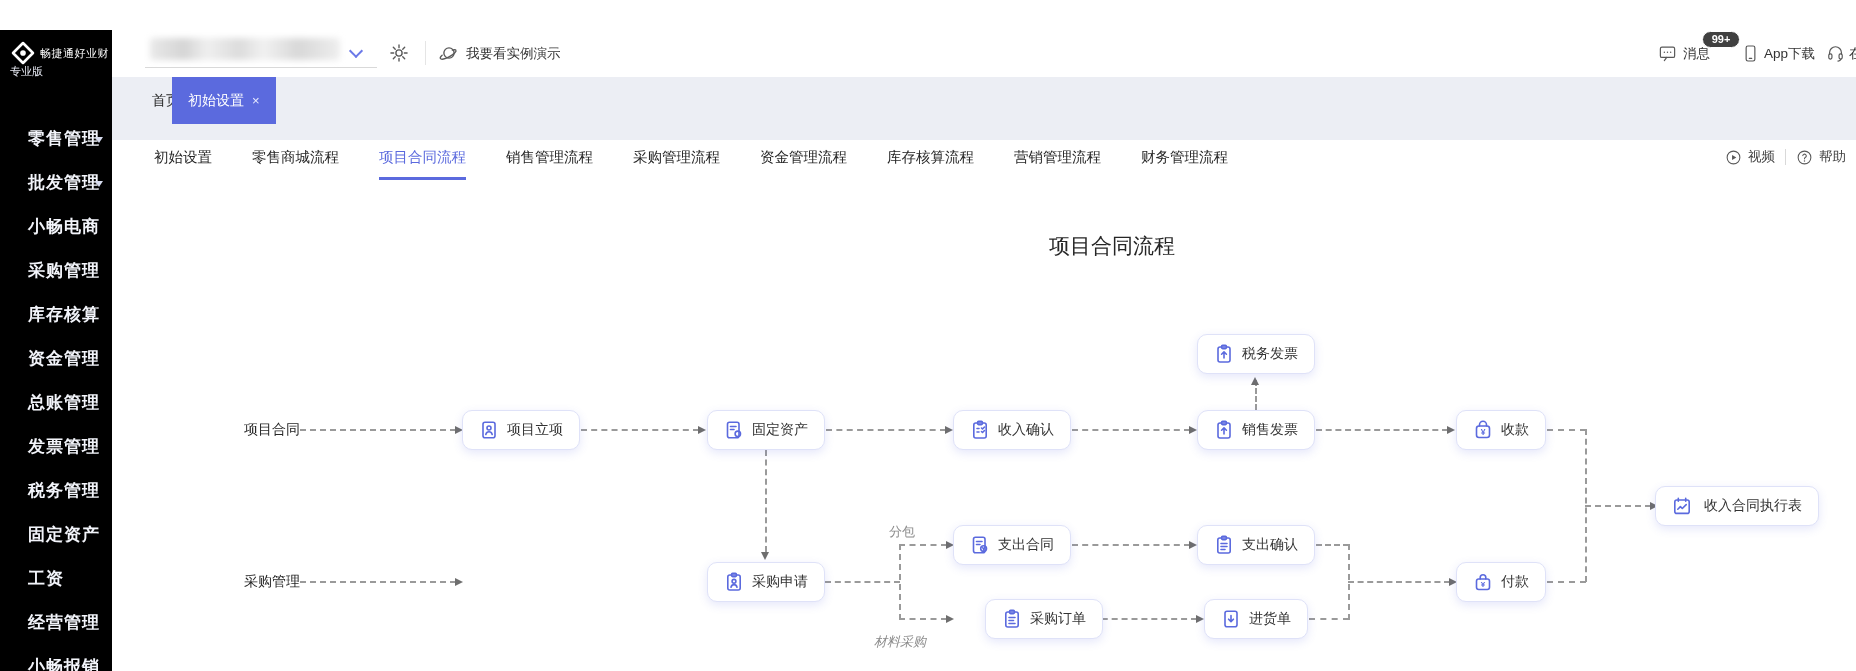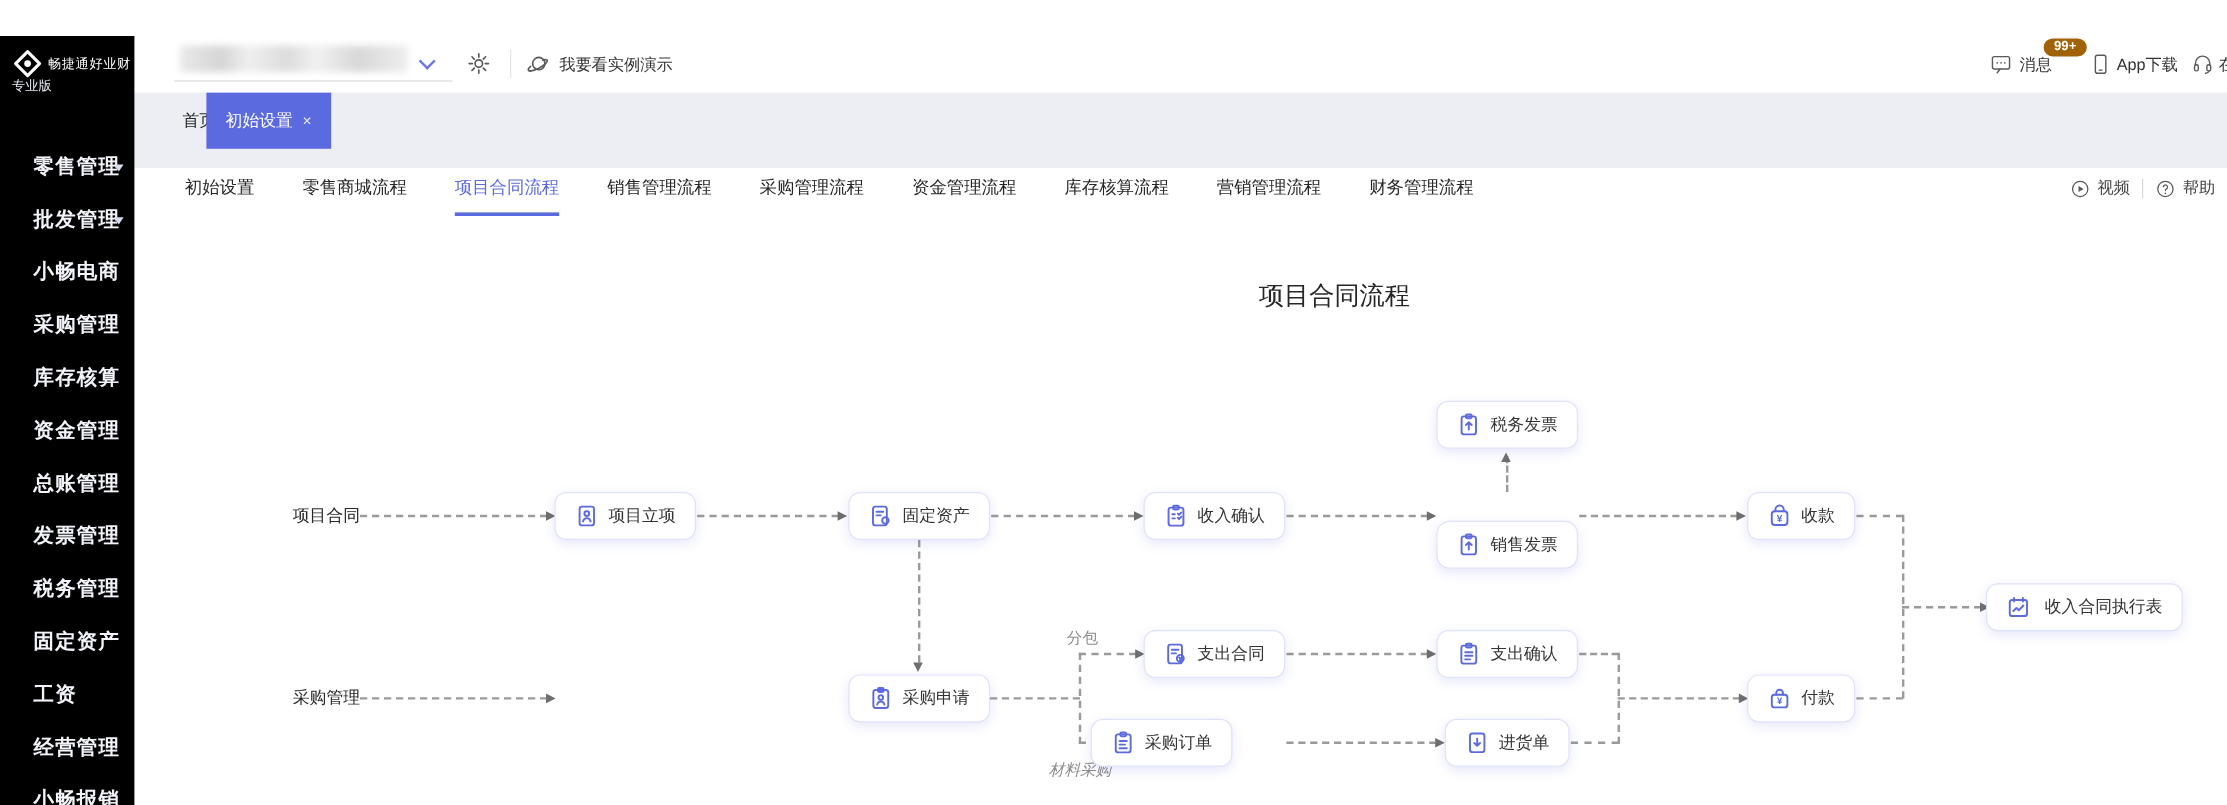--- a/index.html
+++ b/index.html
@@ -21,21 +21,21 @@
   .org-underline { position:absolute; left:33px; top:37px; width:232px; height:1px; background:#d9d9d9; }
   .org-blur { position:absolute; left:38px; top:8px; width:190px; height:22px; border-radius:3px;
       background:linear-gradient(90deg,#e9e9e9 0%,#d5d5d5 18%,#efefef 30%,#dcdcdc 47%,#f1f1f1 60%,#d8d8d8 78%,#eeeeee 100%);
       filter:blur(3px); }
   .chevron-down { position:absolute; left:238px; top:14px; width:12px; height:12px; }
   .chevron-down:before { content:""; position:absolute; left:1px; top:2px; width:8px; height:8px; border-right:2px solid #6b79e8; border-bottom:2px solid #6b79e8; transform:rotate(45deg); }
   .hdr-ico { position:absolute; top:12px; width:22px; height:22px; }
   .hdr-div { position:absolute; top:11px; width:1px; height:24px; background:#e5e5e5; }
   .demo-link { position:absolute; left:354px; top:15px; font-size:13.5px; color:#333; cursor:pointer; }
   .hdr-right-item { position:absolute; top:15px; font-size:13.5px; color:#333; cursor:pointer; white-space:nowrap; }
-  .badge { position:absolute; left:1590px; top:1px; min-width:38px; height:17px; line-height:15px; background:#a16207; border:1px solid #fff; border-radius:9px; color:#fff; font-size:11px; font-weight:bold; text-align:center; padding:0 5px; z-index:6; }
+  .badge { position:absolute; left:1590px; top:1px; min-width:38px; height:17px; line-height:15px; background:#404040; border:1px solid #fff; border-radius:9px; color:#fff; font-size:11px; font-weight:bold; text-align:center; padding:0 5px; z-index:6; }
 
   
   .tabrow { position:absolute; left:112px; top:77px; right:0; height:63px; background:#eceef4; z-index:3; }
   .wtab-home { position:absolute; left:18px; top:0; height:47px; line-height:47px; padding:0 22px; font-size:14px; color:#262626; cursor:pointer; }
   .wtab-active { position:absolute; left:60px; top:0; height:47px; line-height:47px; padding:0 16px; background:#5b6ade; color:#fff; font-size:14px; cursor:pointer; display:flex; align-items:center; gap:8px; }
   .wtab-close { font-size:13px; color:#e8ebff; cursor:pointer; }
 
   
   .card { position:absolute; left:112px; top:140px; right:0; bottom:0; background:#fff; z-index:4; }
   .subnav { position:absolute; left:0; top:0; right:0; height:40px; display:flex; align-items:center; gap:40px; padding-left:42px; }
@@ -277,21 +277,21 @@
             <svg viewBox="0 0 20 20">
               <g class="icon-stroke">
                 <rect x="3.8" y="3" width="12.4" height="15" rx="2"></rect>
                 <rect x="7.6" y="1.4" width="4.8" height="3.2" rx="1"></rect>
                 <path d="M7 8.5h2M7 12h2M11.5 8l1 1 2-2M11.5 11.5l1 1 2-2"></path>
               </g>
             </svg>
           </span>
           <span class="node-label">收入确认</span>
         </div>
-        <div class="node" style="left: 1256px; top: 454px; border-radius: 11px;">
+        <div class="node" style="left: 1256px; top: 430px; border-radius: 11px;">
           <span class="node-icon">
             <svg viewBox="0 0 20 20">
               <g class="icon-stroke">
                 <rect x="4" y="3" width="12" height="15" rx="2"></rect>
                 <rect x="7.6" y="1.4" width="4.8" height="3.2" rx="1"></rect>
                 <path d="M10 14V8M7.6 10.2 10 7.8l2.4 2.4"></path>
               </g>
             </svg>
           </span>
           <span class="node-label">销售发票</span>
@@ -351,21 +351,21 @@
             <svg viewBox="0 0 20 20">
               <g class="icon-stroke">
                 <rect x="3.8" y="3" width="12.4" height="15" rx="2"></rect>
                 <rect x="7.6" y="1.4" width="4.8" height="3.2" rx="1"></rect>
                 <path d="M7 8.5h6M7 11.5h6M7 14.5h4"></path>
               </g>
             </svg>
           </span>
           <span class="node-label">支出确认</span>
         </div>
-        <div class="node" style="left: 968px; top: 619px;">
+        <div class="node" style="left: 1044px; top: 619px;">
           <span class="node-icon">
             <svg viewBox="0 0 20 20">
               <g class="icon-stroke">
                 <rect x="3.8" y="3" width="12.4" height="15" rx="2"></rect>
                 <rect x="7.6" y="1.4" width="4.8" height="3.2" rx="1"></rect>
                 <path d="M7 8.5h6M7 11.5h4.5M7 14.5h6"></path>
               </g>
             </svg>
           </span>
           <span class="node-label">采购订单</span>

